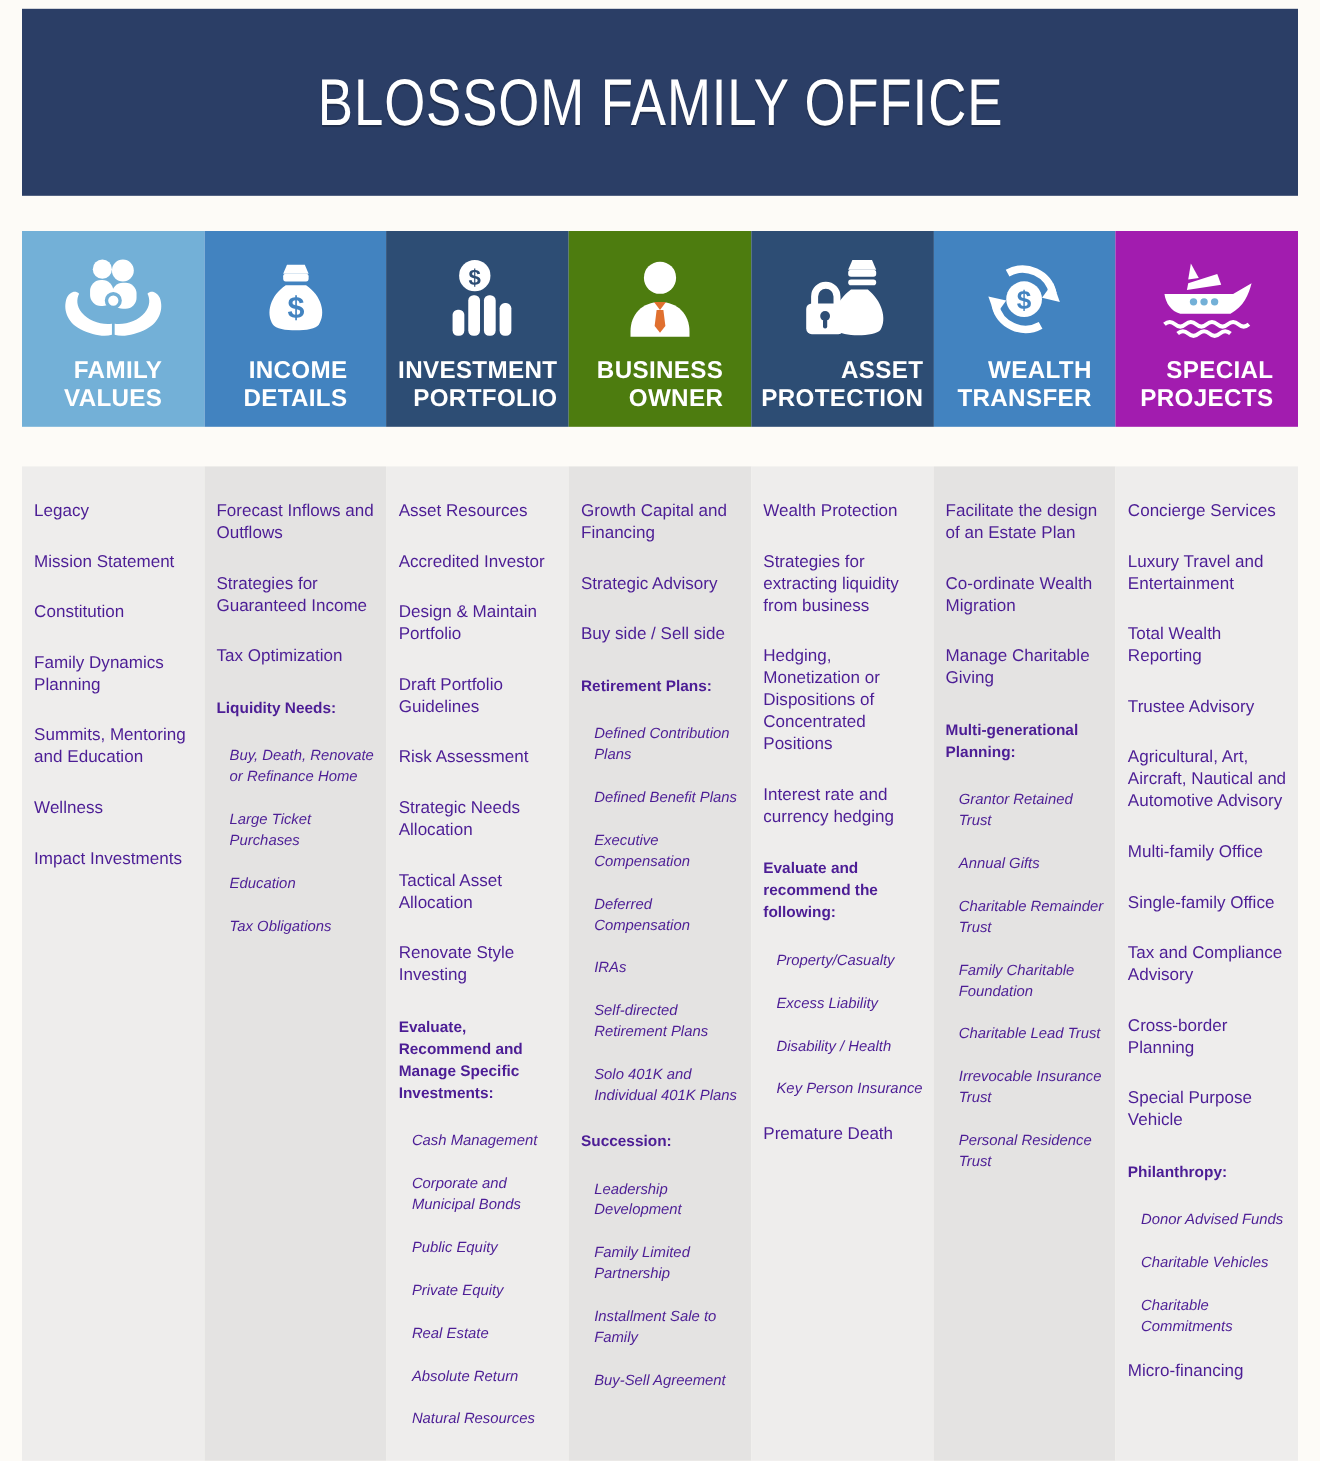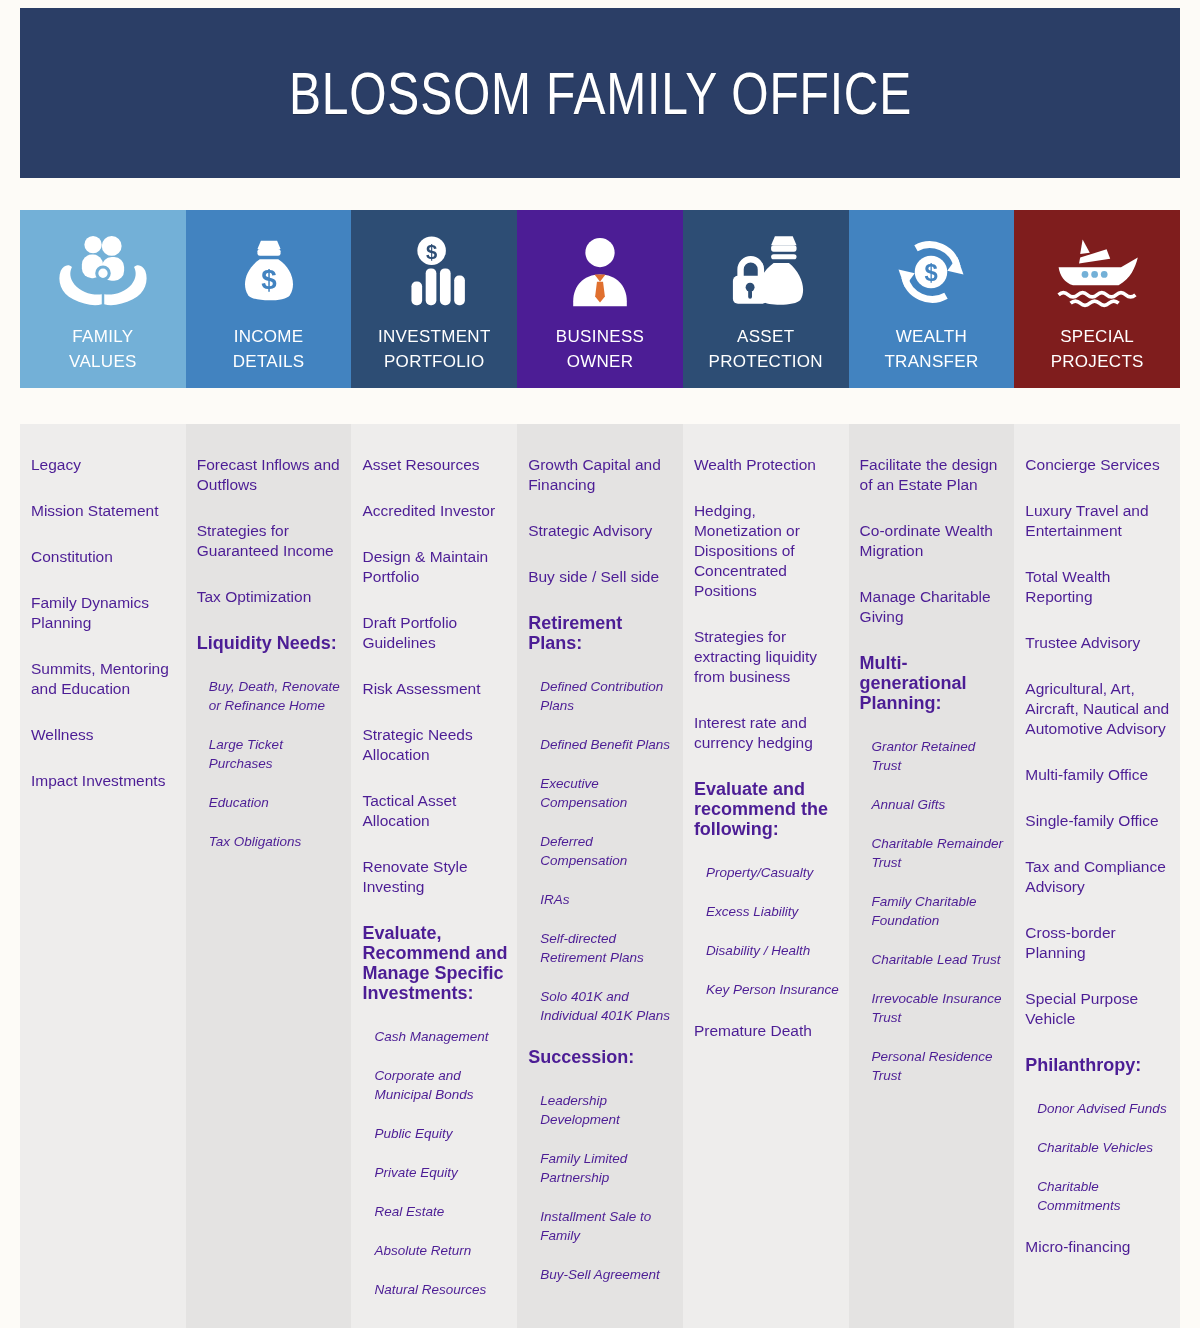--- a/index.html
+++ b/index.html
@@ -26,34 +26,34 @@
 
   
   .columns{margin:32px 20px 0;display:flex;}
   .col{flex:1 1 0;display:flex;flex-direction:column;min-width:0;}
   .col-head{
     height:178px;color:#4b86c2;
     display:flex;flex-direction:column;align-items:center;
   }
   .icon{height:96px;padding-top:14px;display:flex;align-items:center;justify-content:center;}
   .col-title{
-    color:#ffffff;font-weight:400;font-size:17px;line-height:25px;
-    text-align:center;white-space:pre-line;letter-spacing:0.3px;margin-top:4px;
+    color:#ffffff;font-weight:700;font-size:22px;line-height:25px;
+    text-align:right;white-space:pre-line;letter-spacing:0.3px;margin-top:4px;
   }
   .col-body{
     height:930px;overflow:hidden;
     padding:31px 6px 0 11px;box-sizing:border-box;
     color:#4c1d95;
     margin-top:36px;
   }
   .col:nth-child(odd) .col-body{background:#eeedec;}
   .col:nth-child(even) .col-body{background:#e4e3e2;}
 
   .item{font-size:15.5px;line-height:20px;margin-bottom:26px;}
-  .group{font-size:18px;line-height:20px;font-weight:700;margin:8px 0 24px;}
+  .group{font-size:14px;line-height:20px;font-weight:700;margin:8px 0 24px;}
   .sub{font-size:13.5px;line-height:19px;font-style:italic;padding-left:12px;margin-bottom:20px;}
   .sp{margin-top:22px;}
 
   
   .footer-bar{height:8px;background:#2b3e66;margin:2px 20px 0;}
 
   svg{display:block;}
 </style>
 </head>
 <body>
@@ -147,21 +147,21 @@
           <div class="sub">Corporate and Municipal Bonds</div>
           <div class="sub">Public Equity</div>
           <div class="sub">Private Equity</div>
           <div class="sub">Real Estate</div>
           <div class="sub">Absolute Return</div>
           <div class="sub">Natural Resources</div>
         </div>
     </section>
 
     <section class="col">
-      <div class="col-head" style="background: #4c1d95; color: rgb(224, 112, 47);">
+      <div class="col-head" style="background: #4d7c0f; color: rgb(224, 112, 47);">
         <span class="icon">
           <svg width="78" height="78" viewBox="0 0 64 64">
             <circle cx="32" cy="16" r="12" fill="#fff"></circle>
             <path d="M10,60 L10,56 C10,43 19,34 32,34 C45,34 54,43 54,56 L54,60 Z" fill="#fff"></path>
             <path d="M27.5,34 L36.5,34 L32,40 Z" fill="currentColor"></path>
             <path d="M29.5,40 L34.5,40 L36,52 L32,57 L28,52 Z" fill="currentColor"></path>
           </svg>
         </span>
         <div class="col-title">BUSINESS
 OWNER</div>
@@ -198,22 +198,22 @@
             <rect x="7" y="34" width="27" height="22" rx="4" fill="#fff"></rect>
             <circle cx="20.5" cy="43" r="3.5" fill="currentColor"></circle>
             <rect x="19" y="45" width="3" height="7" rx="1.5" fill="currentColor"></rect>
           </svg>
         </span>
         <div class="col-title">ASSET
 PROTECTION</div>
       </div>
       <div class="col-body">
           <div class="item">Wealth Protection</div>
+          <div class="item">Strategies for extracting liquidity from business</div>
           <div class="item">Hedging, Monetization or Dispositions of Concentrated Positions</div>
-          <div class="item">Strategies for extracting liquidity from business</div>
           <div class="item">Interest rate and currency hedging</div>
           <div class="group">Evaluate and recommend the following:</div>
           <div class="sub">Property/Casualty</div>
           <div class="sub">Excess Liability</div>
           <div class="sub">Disability / Health</div>
           <div class="sub">Key Person Insurance</div>
           <div class="item sp">Premature Death</div>
         </div>
     </section>
 
@@ -241,21 +241,21 @@
           <div class="sub">Annual Gifts</div>
           <div class="sub">Charitable Remainder Trust</div>
           <div class="sub">Family Charitable Foundation</div>
           <div class="sub">Charitable Lead Trust</div>
           <div class="sub">Irrevocable Insurance Trust</div>
           <div class="sub">Personal Residence Trust</div>
         </div>
     </section>
 
     <section class="col">
-      <div class="col-head" style="background: #7f1d1d; color: rgb(115, 176, 215);">
+      <div class="col-head" style="background: #a21caf; color: rgb(115, 176, 215);">
         <span class="icon">
           <svg width="96" height="78" viewBox="0 0 80 64">
             <path d="M28,5 L34,16 L26,17 Z" fill="#fff"></path>
             <path d="M26,20 L48,13 L51,21 L25,25 Z" fill="#fff"></path>
             <path d="M8,28 L60,28 L74,20 C72,28 68,38 58,43 L20,43 C13,41 9,35 8,28 Z" fill="#fff"></path>
             <circle cx="30" cy="34" r="2.8" fill="currentColor"></circle>
             <circle cx="38" cy="34" r="2.8" fill="currentColor"></circle>
             <circle cx="46" cy="34" r="2.8" fill="currentColor"></circle>
             <path d="M8,51 Q12,47.5 16,51 T24,51 T32,51 T40,51 T48,51 T56,51 T64,51 T72,51" fill="none" stroke="#fff" stroke-width="3"></path>
             <path d="M18,58 Q22,54.5 26,58 T34,58 T42,58 T50,58 T58,58" fill="none" stroke="#fff" stroke-width="3"></path>

